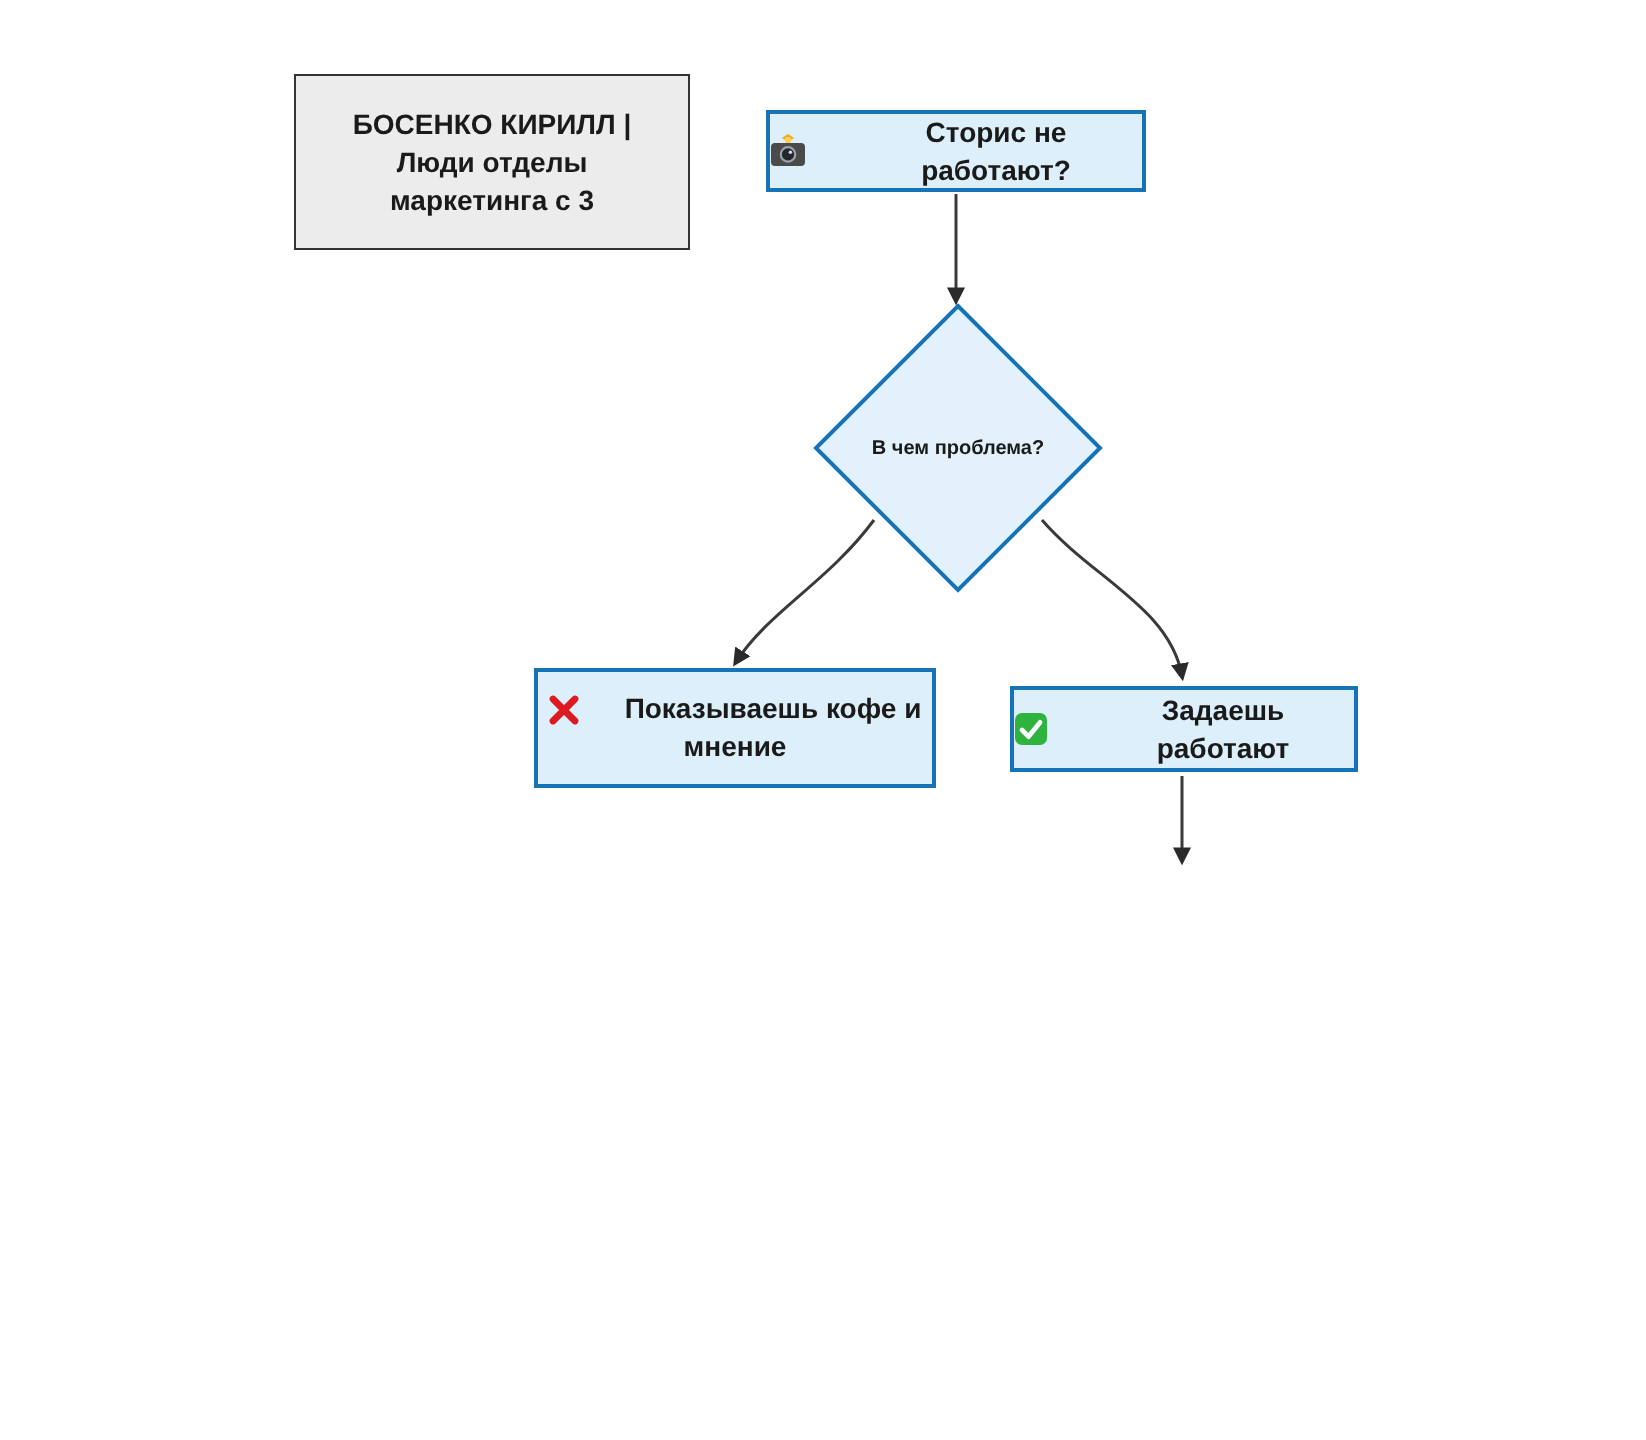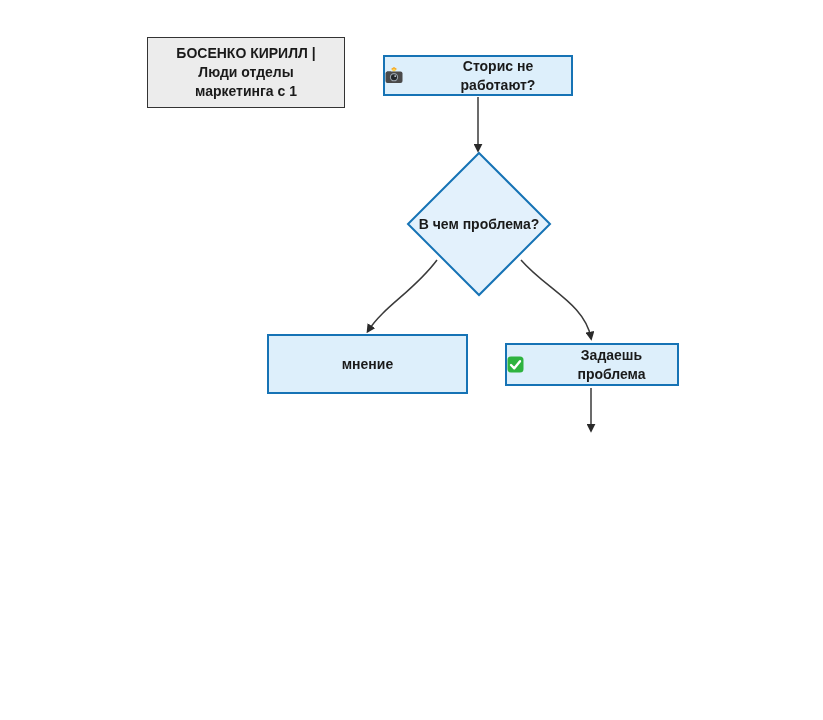--- a/index.html
+++ b/index.html
@@ -24,25 +24,25 @@
   .node-line{display:flex;align-items:center;justify-content:center;gap:22px;}
   .card{
     position:absolute;box-sizing:border-box;
     background:var(--card_fill,#ececec);
     border:1px solid var(--card_border,#333333);
     display:flex;flex-direction:column;align-items:center;justify-content:center;
     font-size:14px;font-weight:700;line-height:19px;text-align:center;
   }
   .diamond-label{
     position:absolute;display:flex;align-items:center;justify-content:center;
-    font-size:14px;font-weight:700;text-align:center;
+    font-size:10px;font-weight:700;text-align:center;
   }
   .icon{display:inline-flex;align-items:center;justify-content:center;flex:0 0 auto;}
   
-  #card-author{left:147px;top:37px;width:198px;height:71px;}
+  #card-author{left:147px;top:37px;width:198px;height:88px;}
   #node-stories{left:383px;top:55px;width:190px;height:41px;}
   #label-problem{left:408px;top:153px;width:142px;height:142px;}
   #node-coffee{left:267px;top:334px;width:201px;height:60px;}
   #node-questions{left:505px;top:343px;width:174px;height:43px;}
   #node-opinion{left:513px;top:433px;width:154px;height:59px;}
 </style>
 </head>
 <body>
 
 <div class="stage">
@@ -56,21 +56,21 @@
     <polygon class="diamond-shape" points="479,153 550,224 479,295 408,224"></polygon>
     <path class="edge" d="M478,97 L478,150" marker-end="url(#arrowhead)"></path>
     <path class="edge" d="M437,260 C414,291 384,306 368,331" marker-end="url(#arrowhead)"></path>
     <path class="edge" d="M521,260 C546,289 585,304 591,338" marker-end="url(#arrowhead)"></path>
     <path class="edge" d="M591,388 L591,430" marker-end="url(#arrowhead)"></path>
   </svg>
 
   <div class="card" id="card-author">
     <span>БОСЕНКО КИРИЛЛ |</span>
     <span>Люди отделы</span>
-    <span>маркетинга с 1</span>
+    <span>маркетинга с 3</span>
   </div>
 
   <div class="node" id="node-stories">
     <div class="node-line">
       <span class="icon">
         <svg width="18" height="17" viewBox="0 0 18 17">
           <polygon points="9,0 12,2 9,4 6,2" fill="#f5a623"></polygon>
           <circle cx="9" cy="3" r="1.6" fill="#ffd24d"></circle>
           <rect x="0.5" y="4.5" width="17" height="11.5" rx="2" fill="#4a4a4a"></rect>
           <rect x="2" y="4.5" width="4" height="2" fill="#4a4a4a"></rect>
@@ -81,30 +81,38 @@
       <span>Сторис не работают?</span>
     </div>
   </div>
 
   <div class="diamond-label" id="label-problem">
     <span>В чем проблема?</span>
   </div>
 
   <div class="node" id="node-coffee">
     <div class="node-line">
+      <span class="icon">
+        <svg width="16" height="16" viewBox="0 0 16 16">
+          <path d="M2.5,2.5 L13.5,13.5 M13.5,2.5 L2.5,13.5" stroke="#dd1a22" stroke-width="3.4" stroke-linecap="round" fill="none"></path>
+        </svg>
+      </span>
+      <span>Показываешь кофе и</span>
+    </div>
+    <div class="node-line">
       <span>мнение</span>
     </div>
   </div>
 
   <div class="node" id="node-questions">
     <div class="node-line">
       <span class="icon">
         <svg width="17" height="17" viewBox="0 0 17 17">
           <rect x="0.5" y="0.5" width="16" height="16" rx="3.5" fill="#2eb33f"></rect>
           <path d="M4,9 L7.3,12.3 L13,5.2" stroke="#ffffff" stroke-width="2.4" fill="none" stroke-linecap="round" stroke-linejoin="round"></path>
         </svg>
       </span>
-      <span>Задаешь проблема</span>
+      <span>Задаешь работают</span>
     </div>
   </div>
 
 
 </div>
 
 </body></html>

